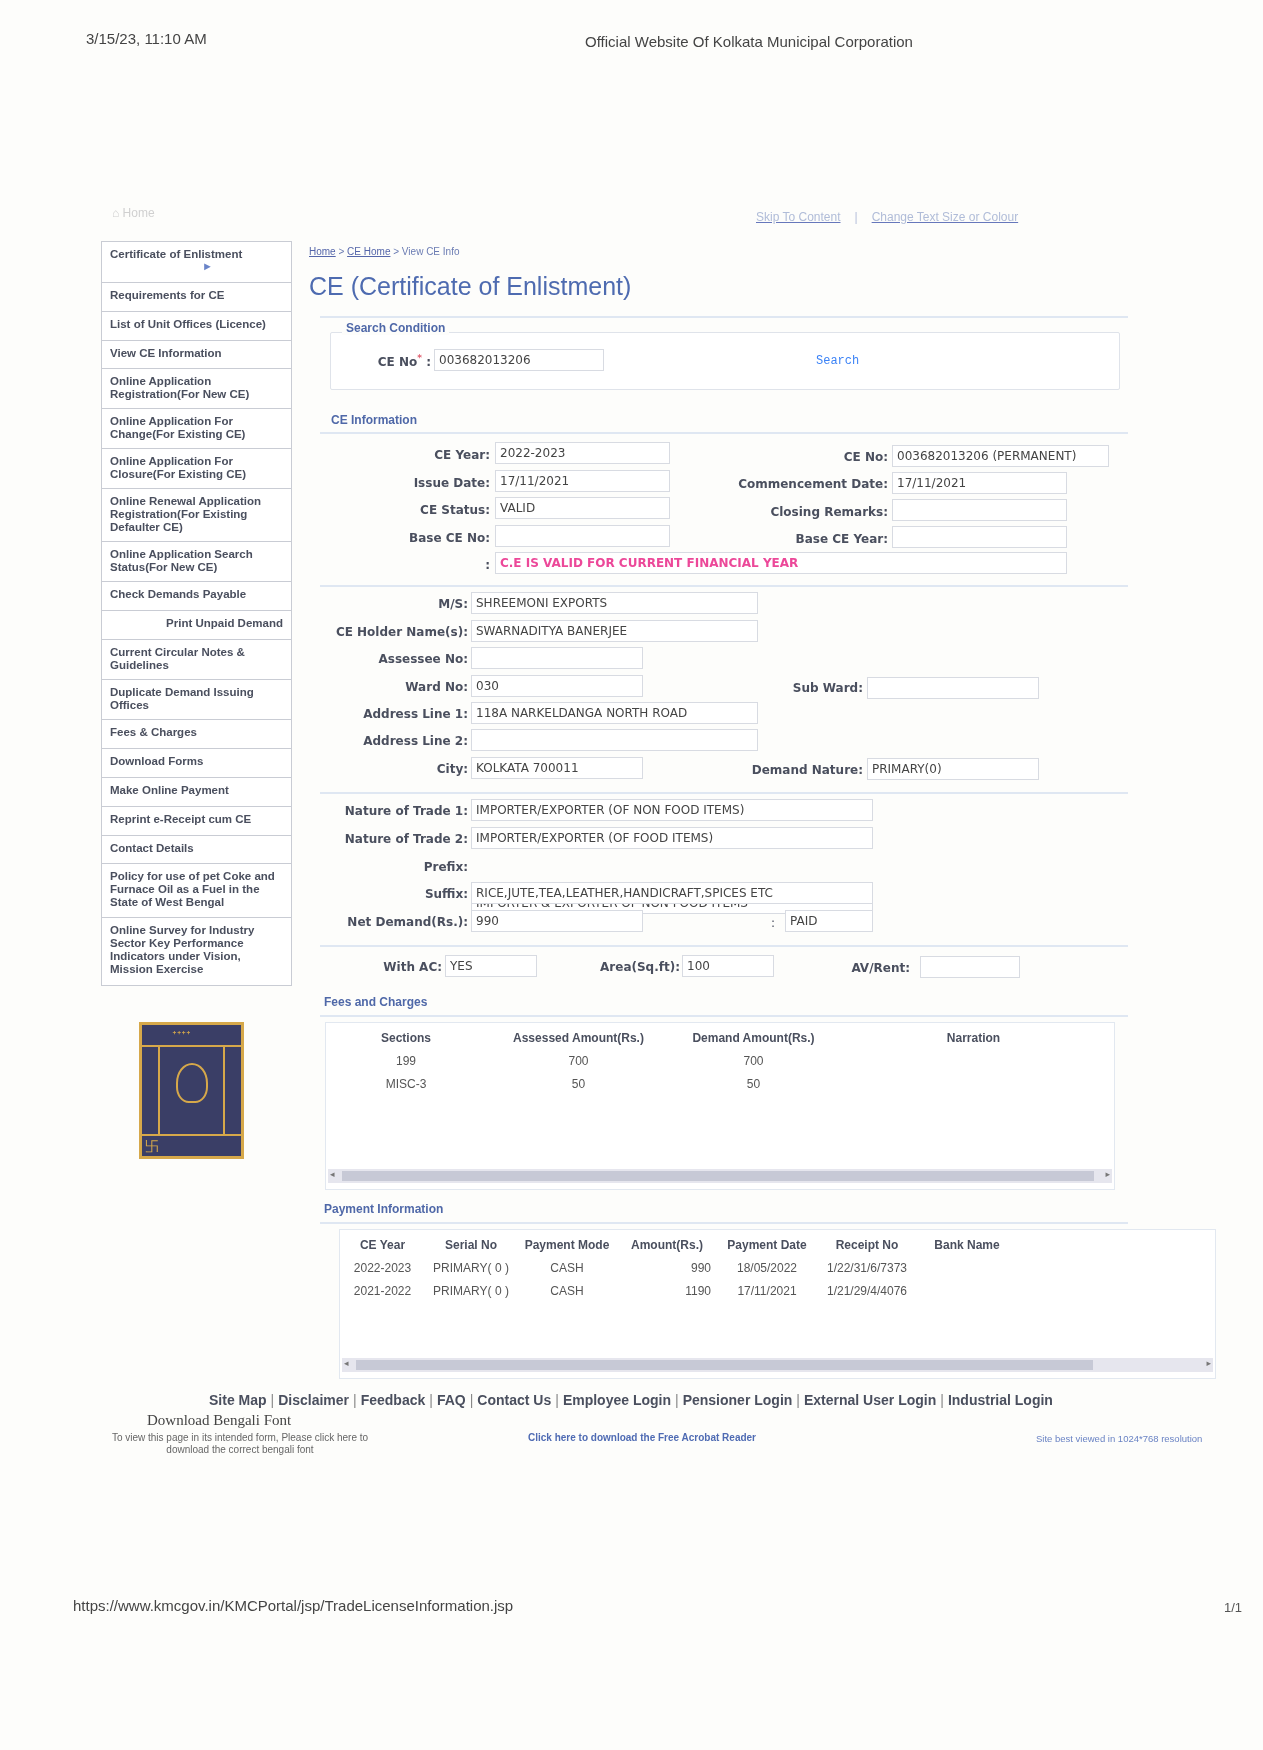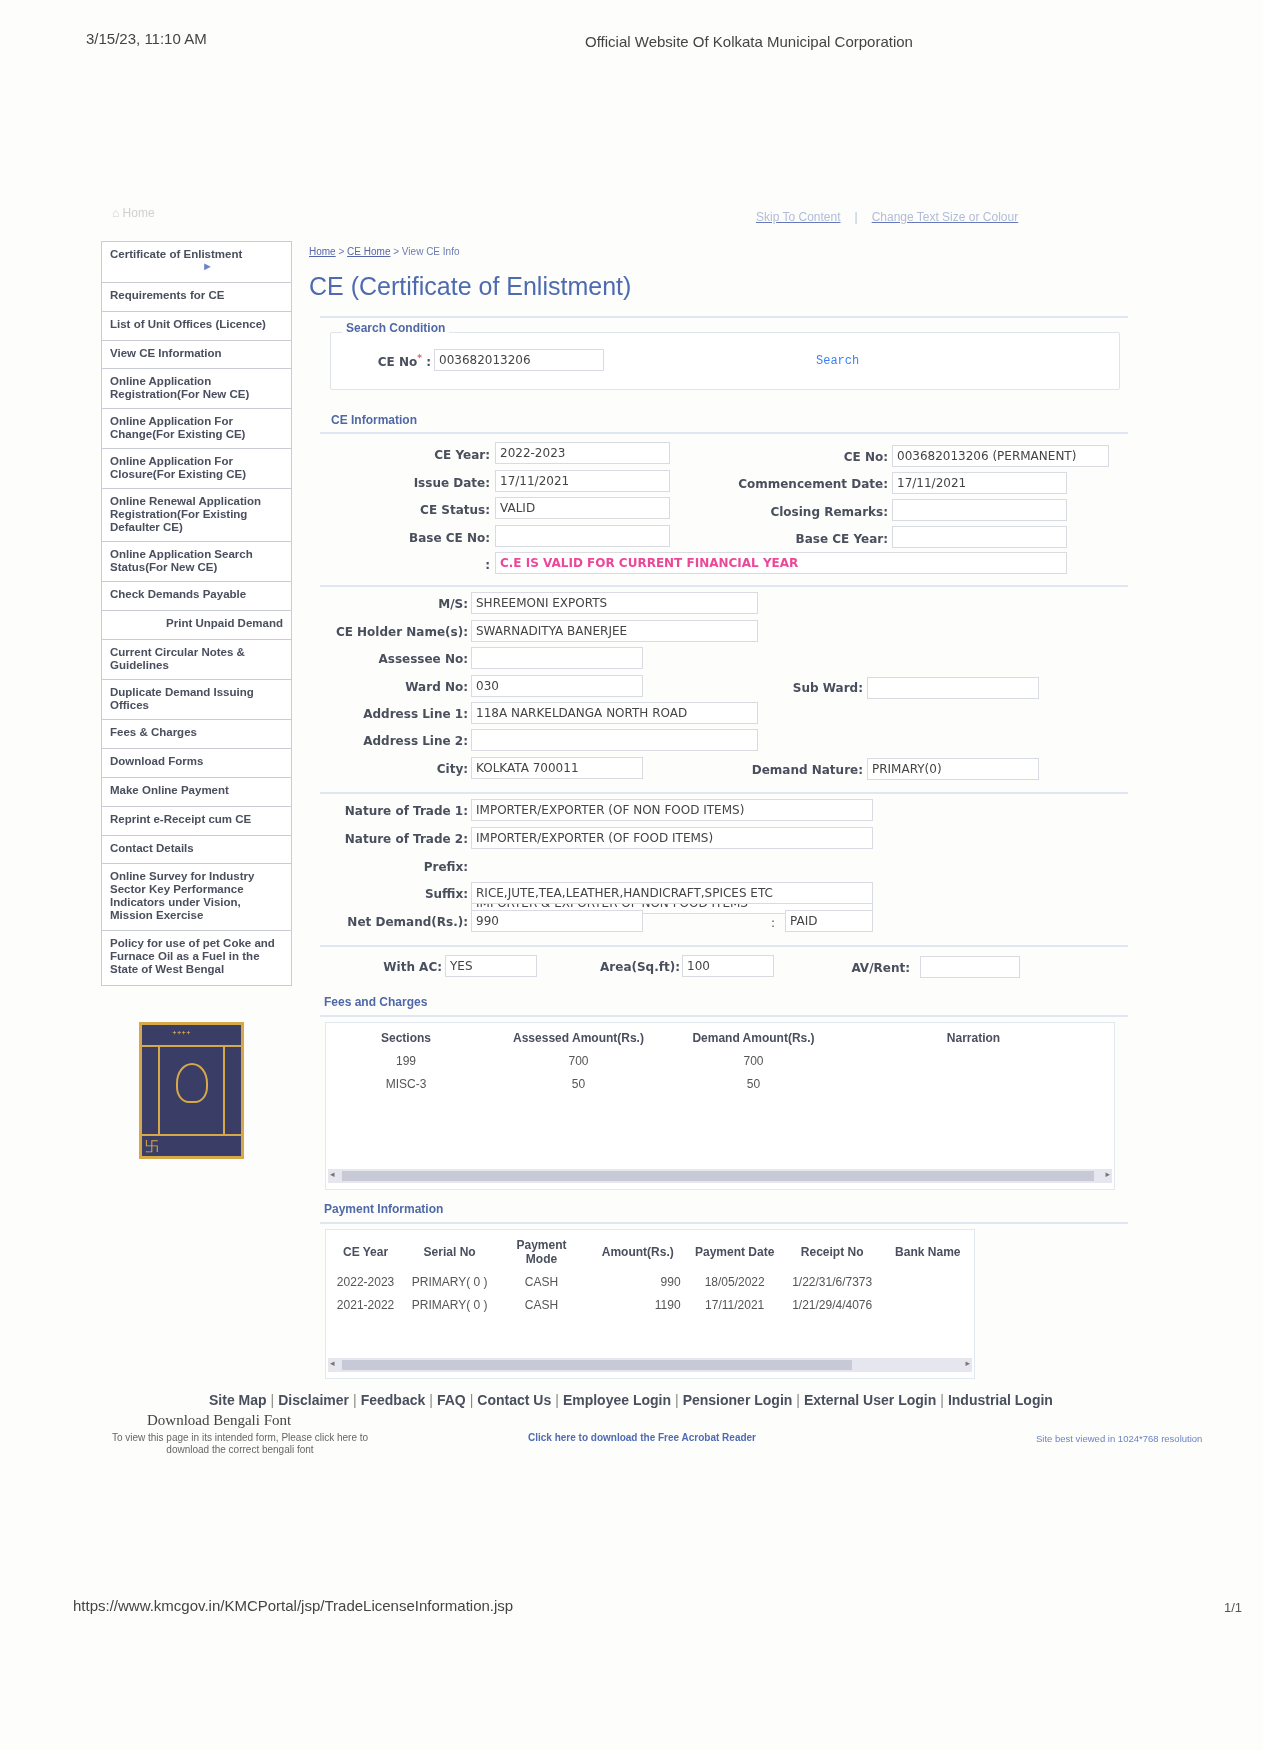--- a/index.html
+++ b/index.html
@@ -100,22 +100,22 @@
   <div class="side-item" style="height:40px;">Online Application Search Status(For New CE)</div>
   <div class="side-item" style="height:29px;">Check Demands Payable</div>
   <div class="side-item" style="height:29px;text-align:right;">Print Unpaid Demand</div>
   <div class="side-item" style="height:40px;">Current Circular Notes &amp; Guidelines</div>
   <div class="side-item" style="height:40px;">Duplicate Demand Issuing Offices</div>
   <div class="side-item" style="height:29px;">Fees &amp; Charges</div>
   <div class="side-item" style="height:29px;">Download Forms</div>
   <div class="side-item" style="height:29px;">Make Online Payment</div>
   <div class="side-item" style="height:29px;">Reprint e-Receipt cum CE</div>
   <div class="side-item" style="height:28px;">Contact Details</div>
+  <div class="side-item" style="height:54px;">Policy for use of pet Coke and Furnace Oil as a Fuel in the State of West Bengal</div>
   <div class="side-item" style="height:67px;">Online Survey for Industry Sector Key Performance Indicators under Vision, Mission Exercise</div>
-  <div class="side-item" style="height:54px;">Policy for use of pet Coke and Furnace Oil as a Fuel in the State of West Bengal</div>
 </nav>
 
 <div class="abs emblem">
   <div class="band-top">
       <span class="glyph" style="left:30px;top:3px;">ᐩᐩᐩᐩ</span>
     </div>
   <div class="col-l"></div>
   <div class="col-r"></div>
   <div class="flame"></div>
   <div class="band-bot">
@@ -248,21 +248,21 @@
   </table>
   <div class="hscroll" style="left:2px;right:2px;bottom:6px;">
     <span class="arr" style="left:2px;">◂</span>
     <div class="thumb" style="left:14px;right:18px;"></div>
     <span class="arr" style="right:2px;">▸</span>
   </div>
 </div>
 
 <div class="abs legend" style="left:324px;top:1202px;">Payment Information</div>
 <div class="abs section-line" style="left:320px;top:1222px;width:808px;"></div>
-<div class="grid-box" style="left:325px;top:1229px;width:650px;height:150px;">
+<div class="grid-box" style="left:339px;top:1229px;width:877px;height:150px;">
   <table class="grid">
     <thead>
       <tr>
         <th style="width:85px;">CE Year</th>
         <th style="width:92px;">Serial No</th>
         <th style="width:100px;">Payment Mode</th>
         <th style="width:100px;">Amount(Rs.)</th>
         <th style="width:100px;">Payment Date</th>
         <th style="width:100px;">Receipt No</th>
         <th style="width:100px;">Bank Name</th>

